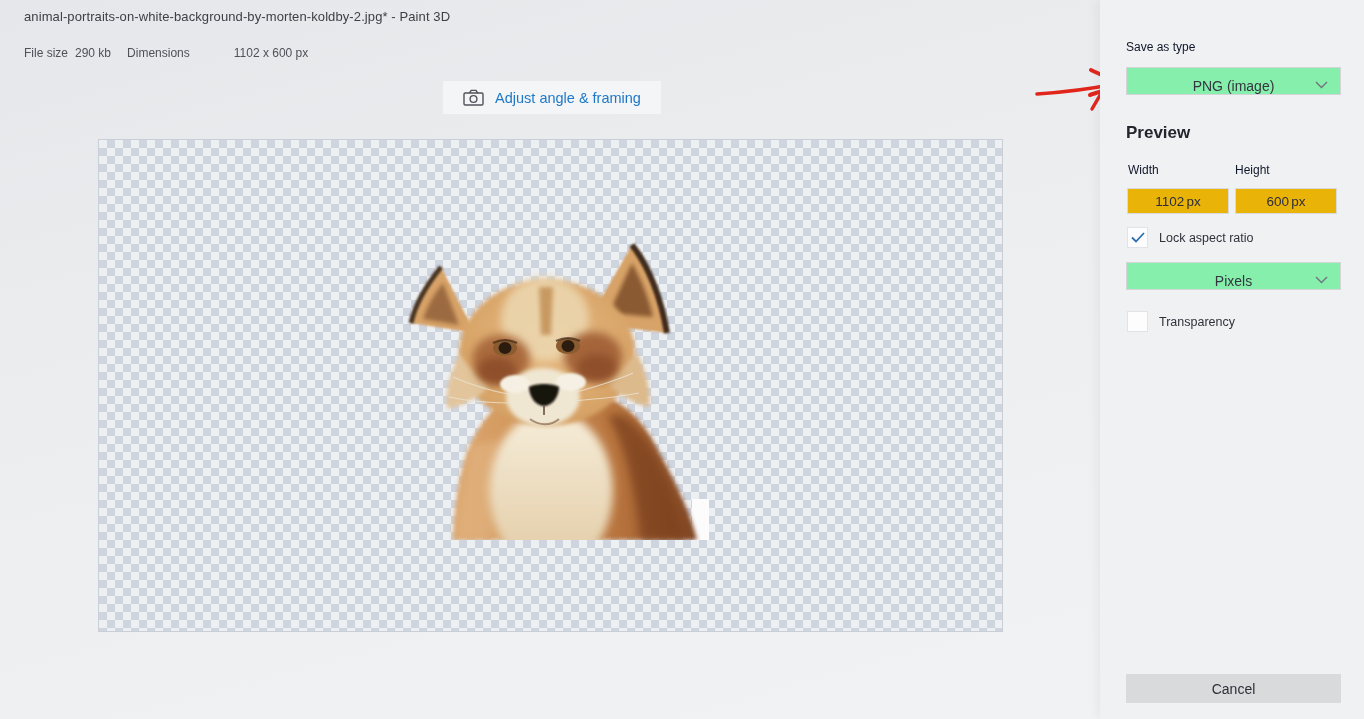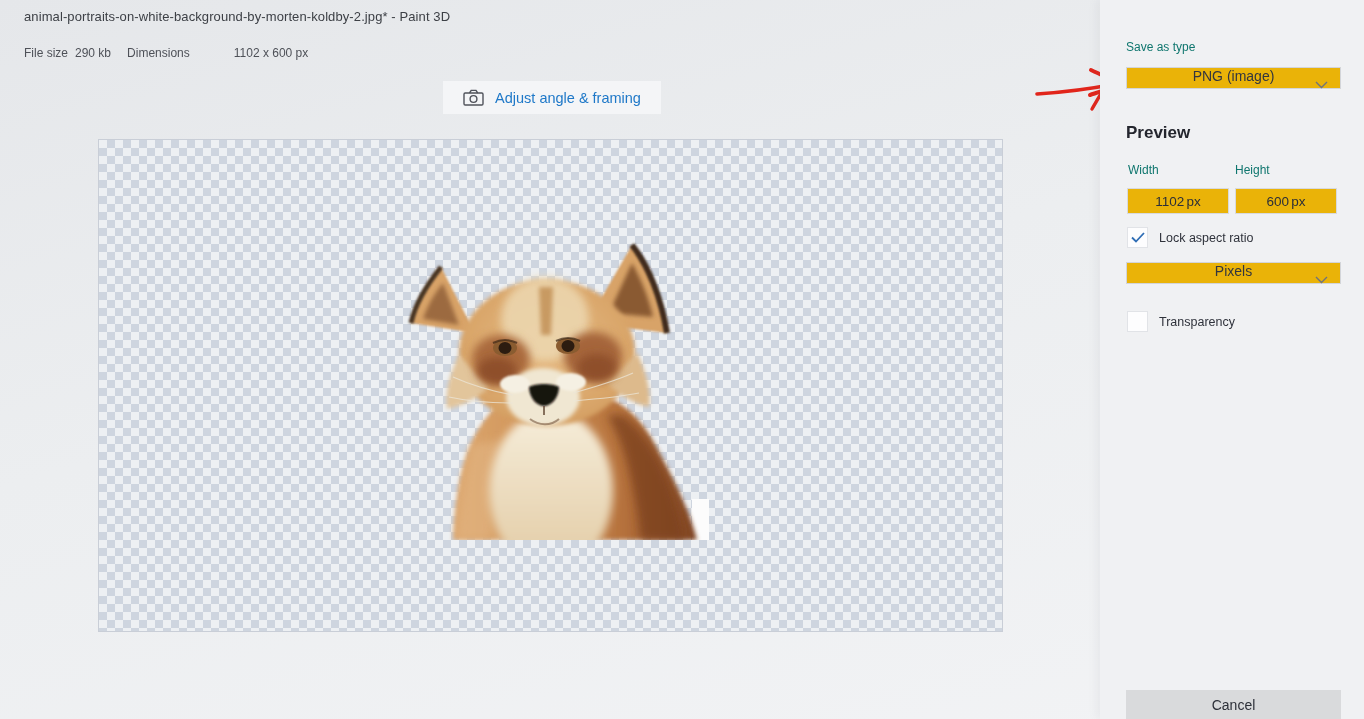--- a/index.html
+++ b/index.html
@@ -64,26 +64,26 @@
   .arrow-svg { position: absolute; left: 1033px; top: 62px; }
 
   
   .panel {
     position: absolute; left: 1100px; top: 0; width: 264px; height: 719px;
     background: #f0f1f3;
     box-shadow: -4px 0 8px rgba(110,120,132,0.07);
   }
   .panel-label {
     position: absolute; left: 26px;
-    font-size: 12px; color: #0f766e;
+    font-size: 12px; color: #0f172a;
   }
   .dropdown {
-    position: absolute; left: 26px; width: 215px; height: 22px;
-    background: #eab308; border: 1px solid #d3d5d9;
-    display: flex; align-items: flex-start; justify-content: center;
+    position: absolute; left: 26px; width: 215px; height: 28px;
+    background: #86efac; border: 1px solid #d3d5d9;
+    display: flex; align-items: flex-end; justify-content: center;
     font-size: 14px; color: #33363f; cursor: pointer;
   }
   .dropdown .chev { position: absolute; right: 12px; top: 13px; }
   .preview-heading {
     position: absolute; left: 26px; top: 123px;
     font-size: 17px; font-weight: 700; color: #24262e;
   }
   .dim-input {
     position: absolute; top: 188px; height: 26px; width: 102px;
     background: #eab308; border: 1px solid #d8dade;
@@ -97,21 +97,21 @@
     display: flex; align-items: center; justify-content: center; cursor: pointer;
   }
   .checkbox-label { font-size: 12.5px; color: #2f323b; }
   .panel-btn {
     position: absolute; left: 26px; width: 215px; height: 29px;
     border: none; font-family: "Liberation Sans", sans-serif;
     font-size: 14px; color: #2d3039; cursor: pointer;
     display: flex; align-items: center; justify-content: center;
   }
   .save-btn { top: 630px; background: #d1d2d4; }
-  .cancel-btn { top: 674px; background: #d9dadc; margin-top: 16px; }
+  .cancel-btn { top: 674px; background: #d9dadc; }
 </style>
 </head>
 <body>
 
 <span class="title-text">animal-portraits-on-white-background-by-morten-koldby-2.jpg* - Paint 3D</span>
 
 <div class="win-controls">
   <button class="win-btn" title="">
     <svg width="12" height="12" viewBox="0 0 12 12">
       <line x1="0.5" y1="6" x2="11.5" y2="6" stroke="#3e414d" stroke-width="1.1"></line>

